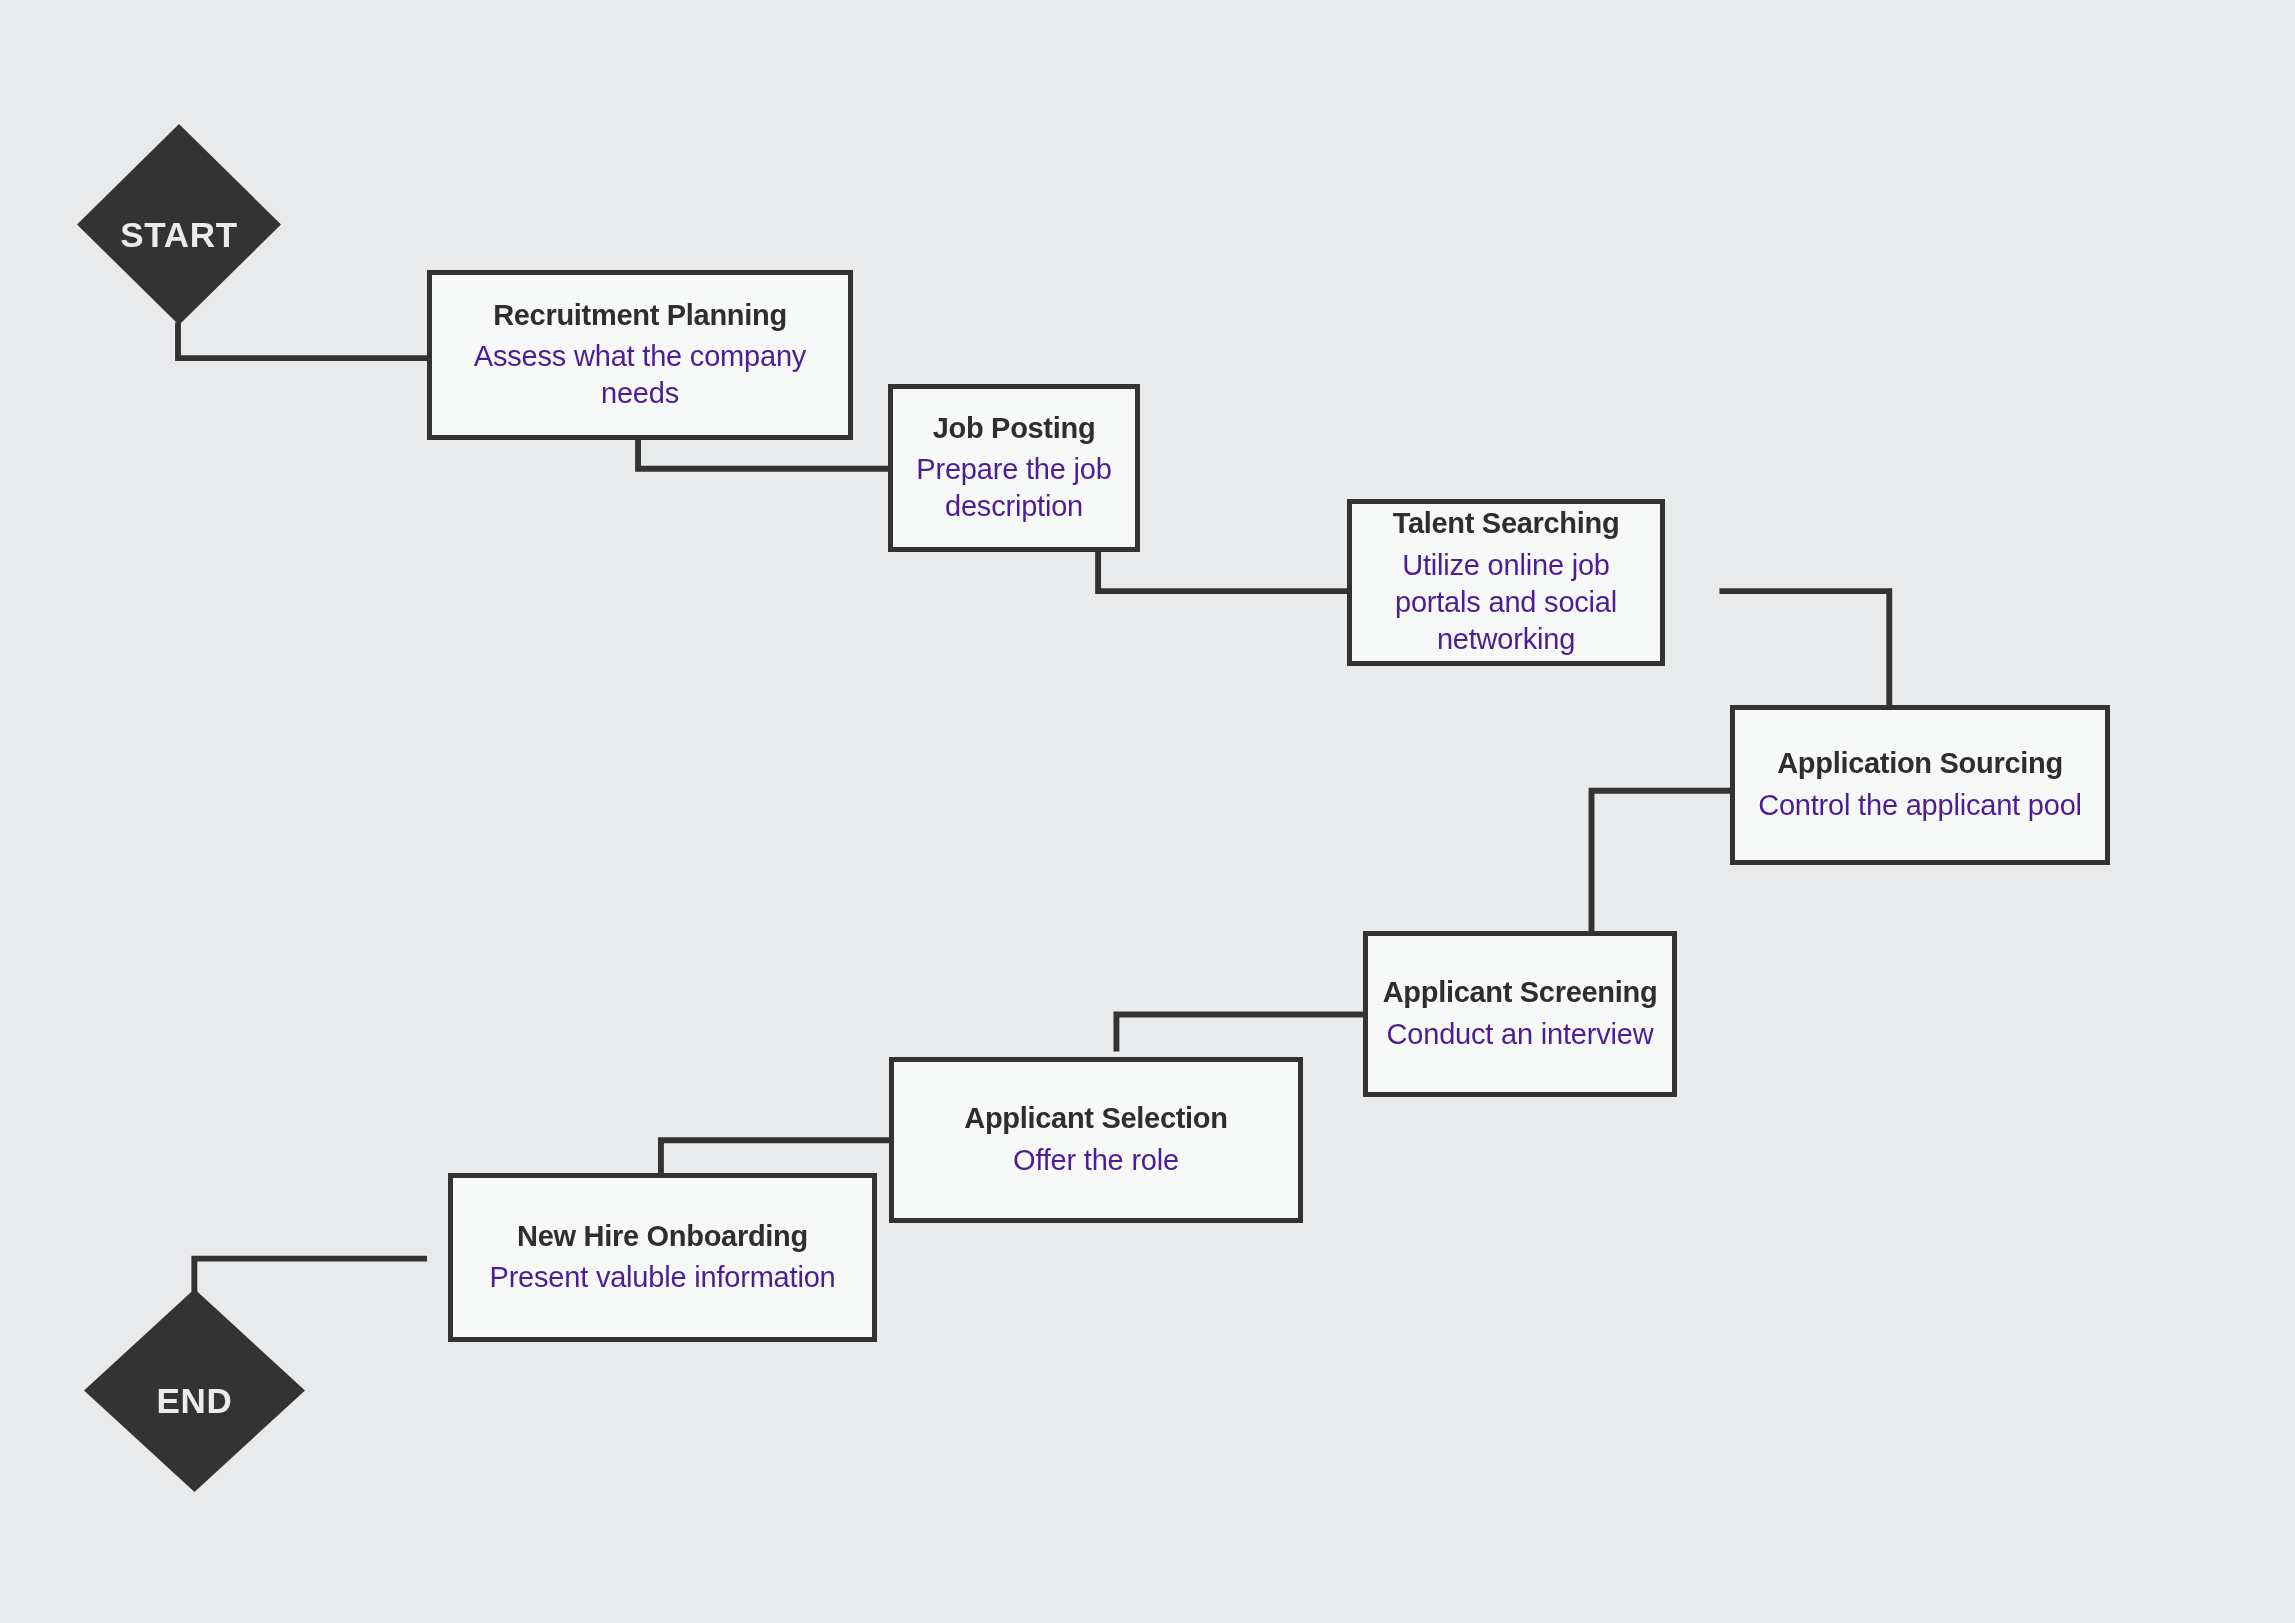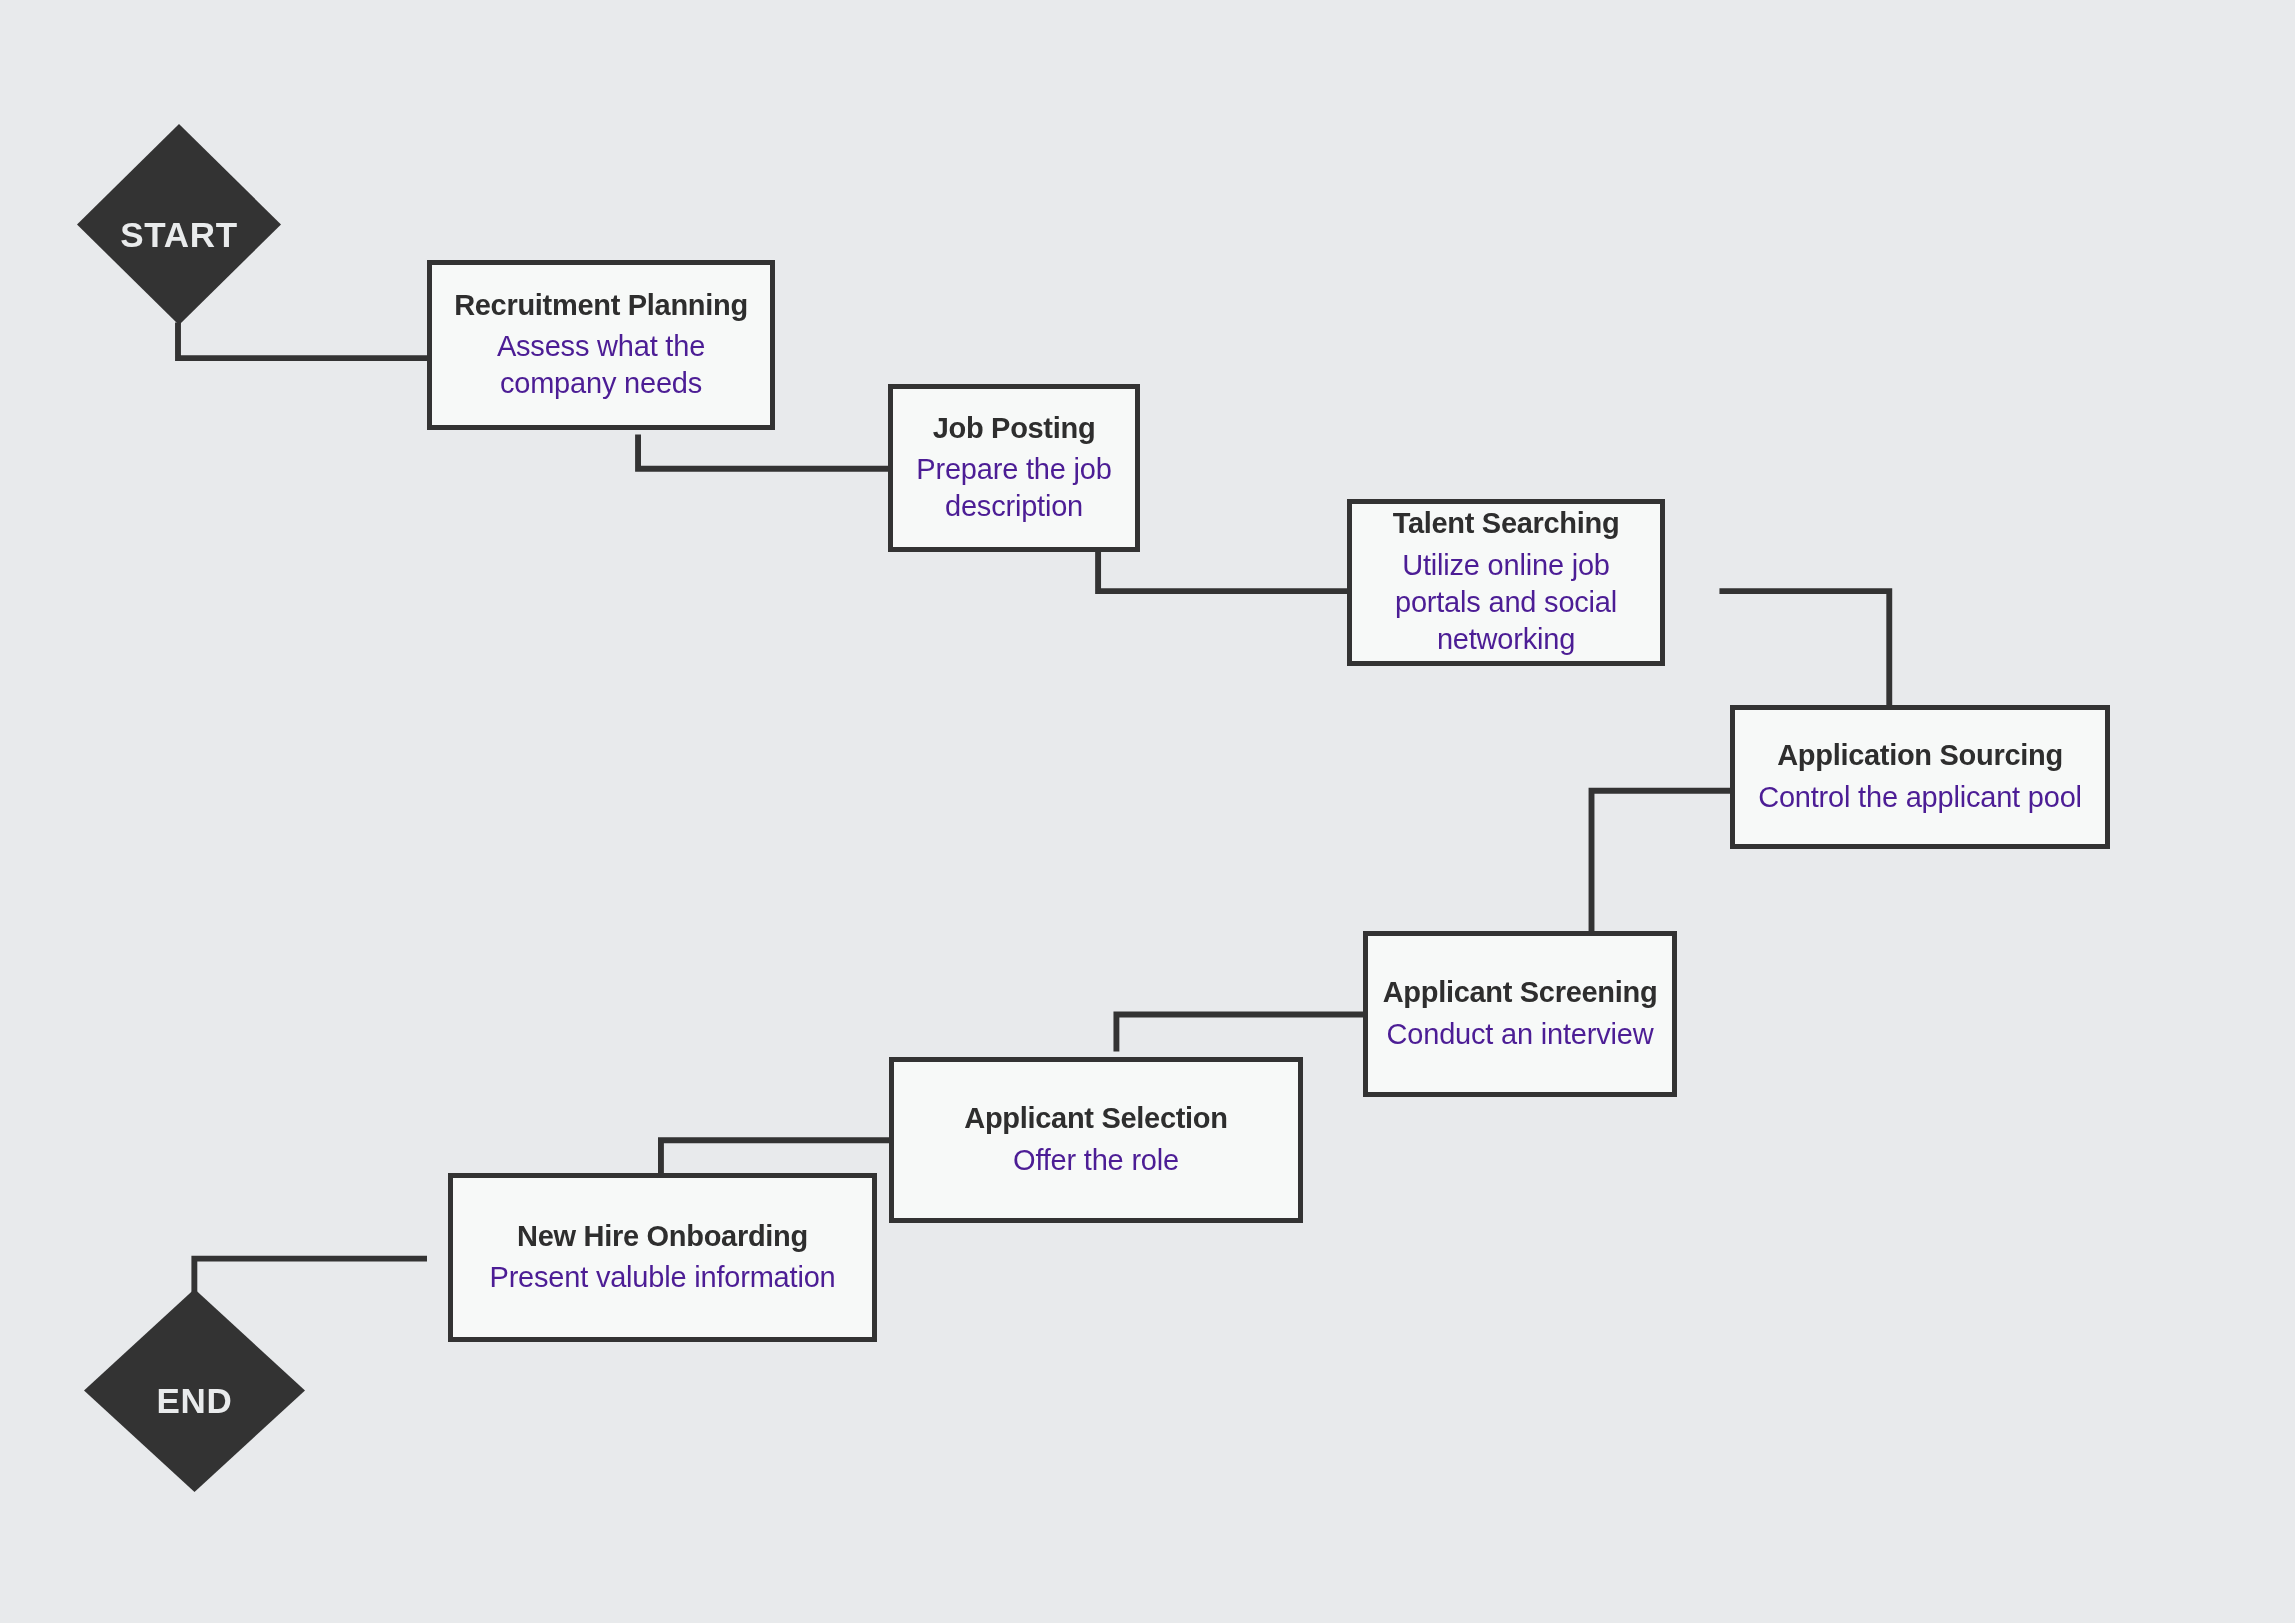--- a/index.html
+++ b/index.html
@@ -108,36 +108,36 @@
   <div class="terminator" style="left:77px; top:124px; width:204px; height:201px;">
     <div class="diamond-shape"></div>
     <span class="term-label">START</span>
   </div>
 
   <div class="terminator" style="left:84px; top:1289px; width:221px; height:203px;">
     <div class="diamond-shape"></div>
     <span class="term-label">END</span>
   </div>
 
-  <div class="node-box" style="left:427px; top:260px; width:348px; height:170px;">
+  <div class="node-box" style="left:427px; top:270px; width:426px; height:170px;">
     <div class="node-title">Recruitment Planning</div>
     <div class="node-desc">Assess what the company needs</div>
   </div>
 
   <div class="node-box" style="left:888px; top:384px; width:252px; height:168px;">
     <div class="node-title">Job Posting</div>
     <div class="node-desc">Prepare the job description</div>
   </div>
 
   <div class="node-box" style="left:1347px; top:499px; width:318px; height:167px;">
     <div class="node-title">Talent Searching</div>
     <div class="node-desc">Utilize online job portals and social networking</div>
   </div>
 
-  <div class="node-box" style="left:1730px; top:705px; width:380px; height:144px;">
+  <div class="node-box" style="left:1730px; top:705px; width:380px; height:160px;">
     <div class="node-title">Application Sourcing</div>
     <div class="node-desc">Control the applicant pool</div>
   </div>
 
   <div class="node-box" style="left:1363px; top:931px; width:314px; height:166px;">
     <div class="node-title">Applicant Screening</div>
     <div class="node-desc">Conduct an interview</div>
   </div>
 
   <div class="node-box" style="left:889px; top:1049px; width:414px; height:166px;margin-top:8px;">

